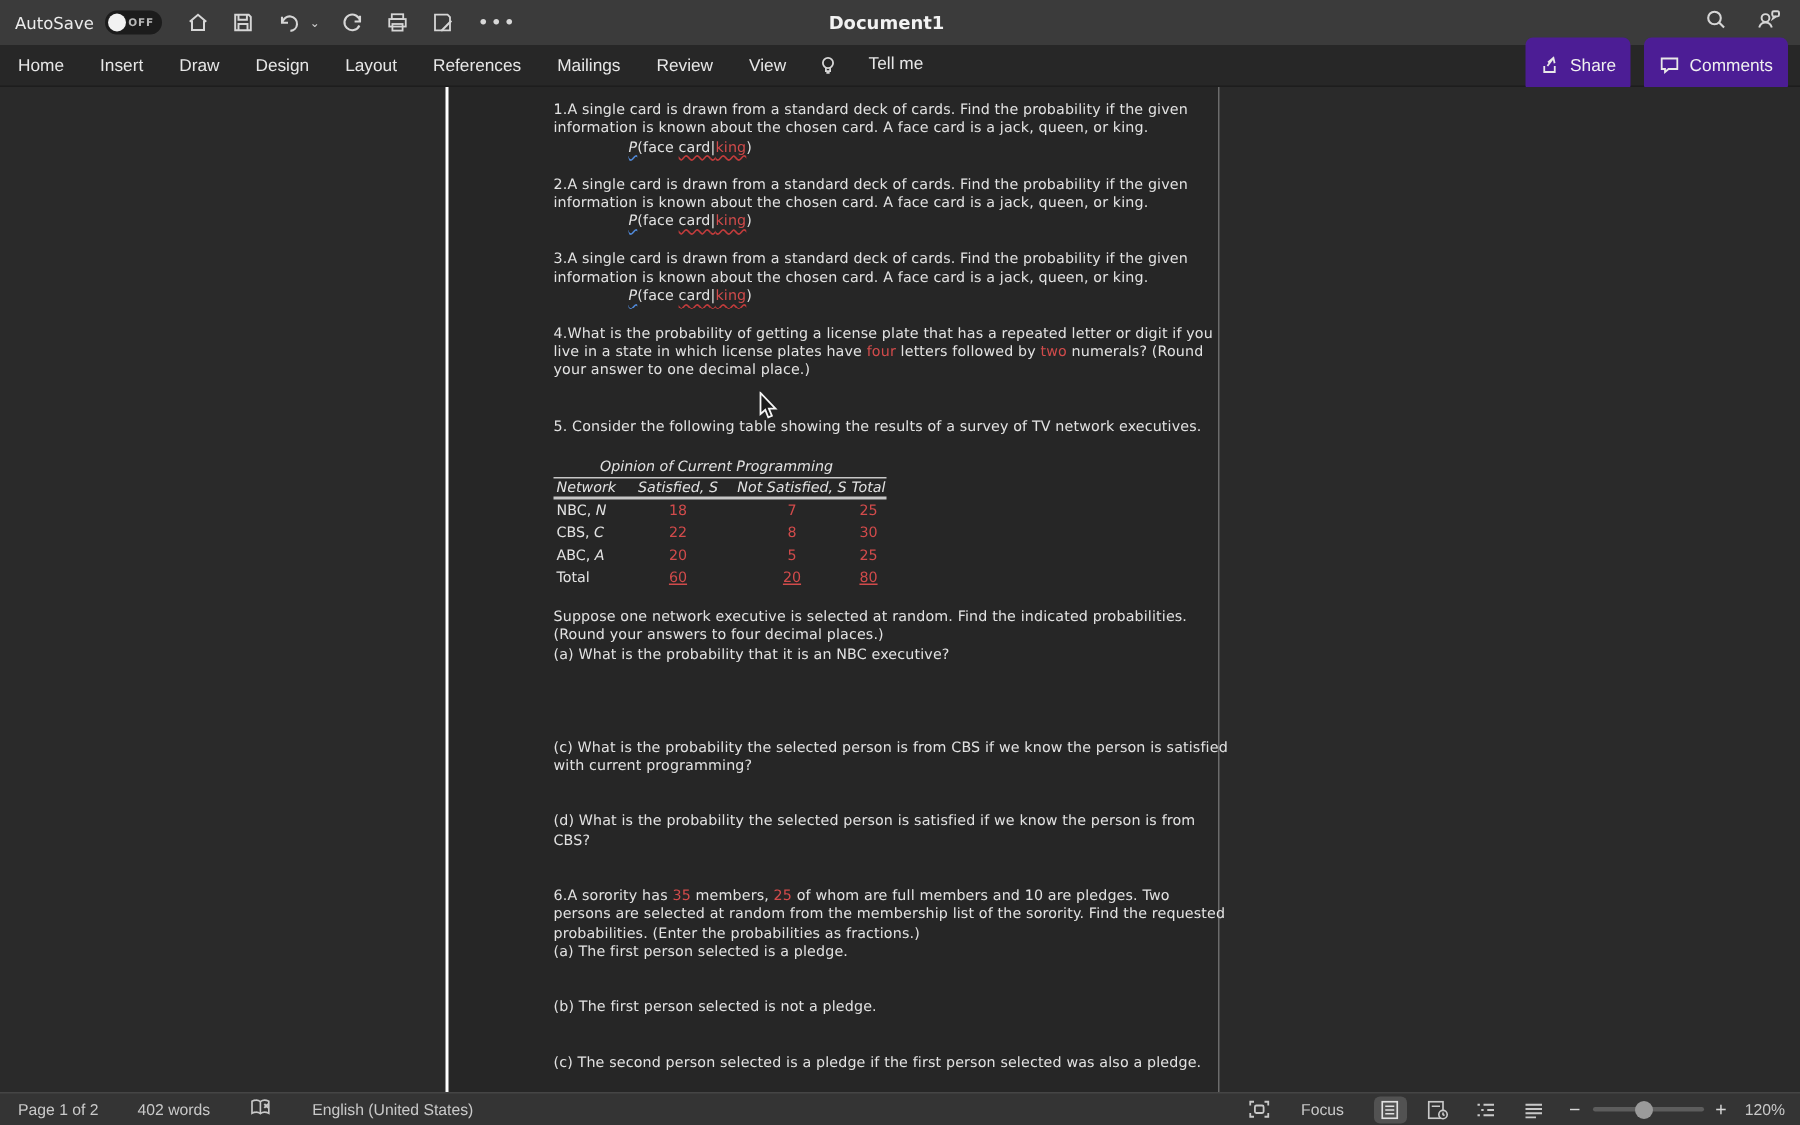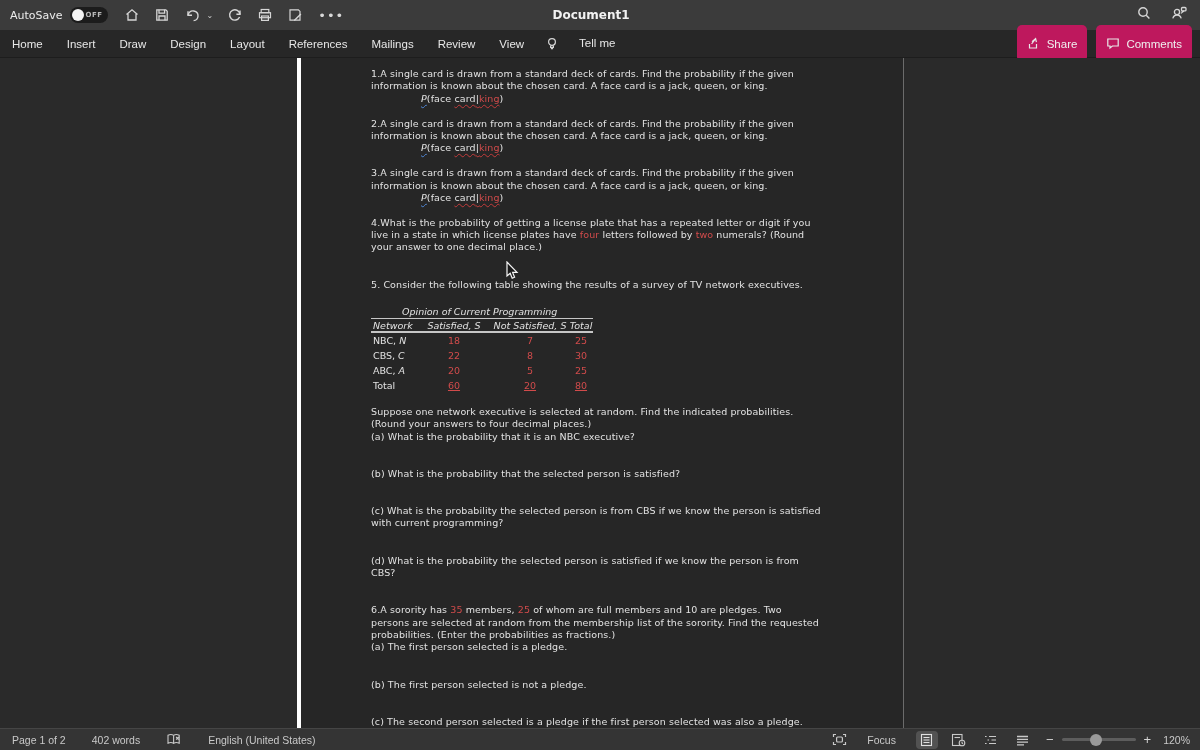--- a/index.html
+++ b/index.html
@@ -21,27 +21,27 @@
   .doc-title { position:absolute; left:0; right:18px; text-align:center; font-size:12px; font-weight:bold; color:#f2f2f2; }
   .titlebar-right { position:absolute; right:12px; display:flex; gap:18px; align-items:center; }
 
   
   .menubar { position:absolute; left:0; top:30px; width:1200px; height:28px; background:#272727;
     border-bottom:1px solid #1d1d1d; display:flex; align-items:center; color:#e7e7e7; font-size:11.5px;
     font-family:"Liberation Sans","DejaVu Sans",sans-serif; }
   .menu-item { padding:0 12px; cursor:default; }
   .tellme { display:flex; align-items:flex-start; gap:21px; padding:0 10px; }
   .menubar-right { position:absolute; right:8px; display:flex; gap:9px; }
-  .chip-btn { background:#be185d; border-radius:5px; height:37px; display:flex; align-items:center;
+  .chip-btn { background:#4c1d95; border-radius:5px; height:37px; display:flex; align-items:center;
     gap:6px; padding:0 10px; font-size:11.5px; color:#f0f0f0; }
 
   
   .canvas { position:absolute; left:0; top:58px; width:1200px; height:670px; background:#2a2a2a; }
-  .page { position:absolute; left:297px; top:0; width:607px; height:670px; background:#262626;
-    border-left:4px solid #ffffff; border-right:1px solid #6b6b6b; }
+  .page { position:absolute; left:297px; top:0; width:516px; height:670px; background:#262626;
+    border-left:2px solid #ffffff; border-right:1px solid #6b6b6b; }
   .doc-content { position:absolute; left:70px; top:10px; width:480px; color:#e2e2e2; }
   .line { height:12.4px; line-height:12.4px; font-size:9.5px; white-space:pre; letter-spacing:.1px; }
   .s-r  { color:#d14b4b; }
   .s-q  { text-decoration:underline wavy #c23b3b 1px; text-underline-offset:2px; }
   .s-rq { color:#d14b4b; text-decoration:underline wavy #c23b3b 1px; text-underline-offset:2px; }
   .s-iq { font-style:italic; text-decoration:underline wavy #4f87d6 1px; text-underline-offset:2px; }
   .s-i  { font-style:italic; }
 
   
   .stat-table { width:222px; font-size:9.5px; margin-top:2px; }
@@ -213,23 +213,20 @@
           <div class="t-row"><span class="lbl"><span>ABC, </span><span class="s-i">A</span></span><span class="num">20</span><span class="num">5</span><span class="num">25</span></div>
           <div class="t-row total"><span class="lbl"><span>Total</span></span><span class="num">60</span><span class="num">20</span><span class="num">80</span></div>
         </div>
         <div style="height: 12.4px;"></div>
         <div>
           <div class="line"><span>Suppose one network executive is selected at random. Find the indicated probabilities.</span></div>
           <div class="line"><span>(Round your answers to four decimal places.)</span></div>
           <div class="line"><span>(a) What is the probability that it is an NBC executive?</span></div>
         </div>
         <div style="height: 24.8px;"></div>
-        <div>
-          <div class="line"><span>(b) What is the probability that the selected person is satisfied?</span></div>
-        </div>
         <div style="height: 24.8px;"></div>
         <div>
           <div class="line"><span>(c) What is the probability the selected person is from CBS if we know the person is satisfied</span></div>
           <div class="line"><span>with current programming?</span></div>
         </div>
         <div style="height: 24.8px;"></div>
         <div>
           <div class="line"><span>(d) What is the probability the selected person is satisfied if we know the person is from</span></div>
           <div class="line"><span>CBS?</span></div>
         </div>

